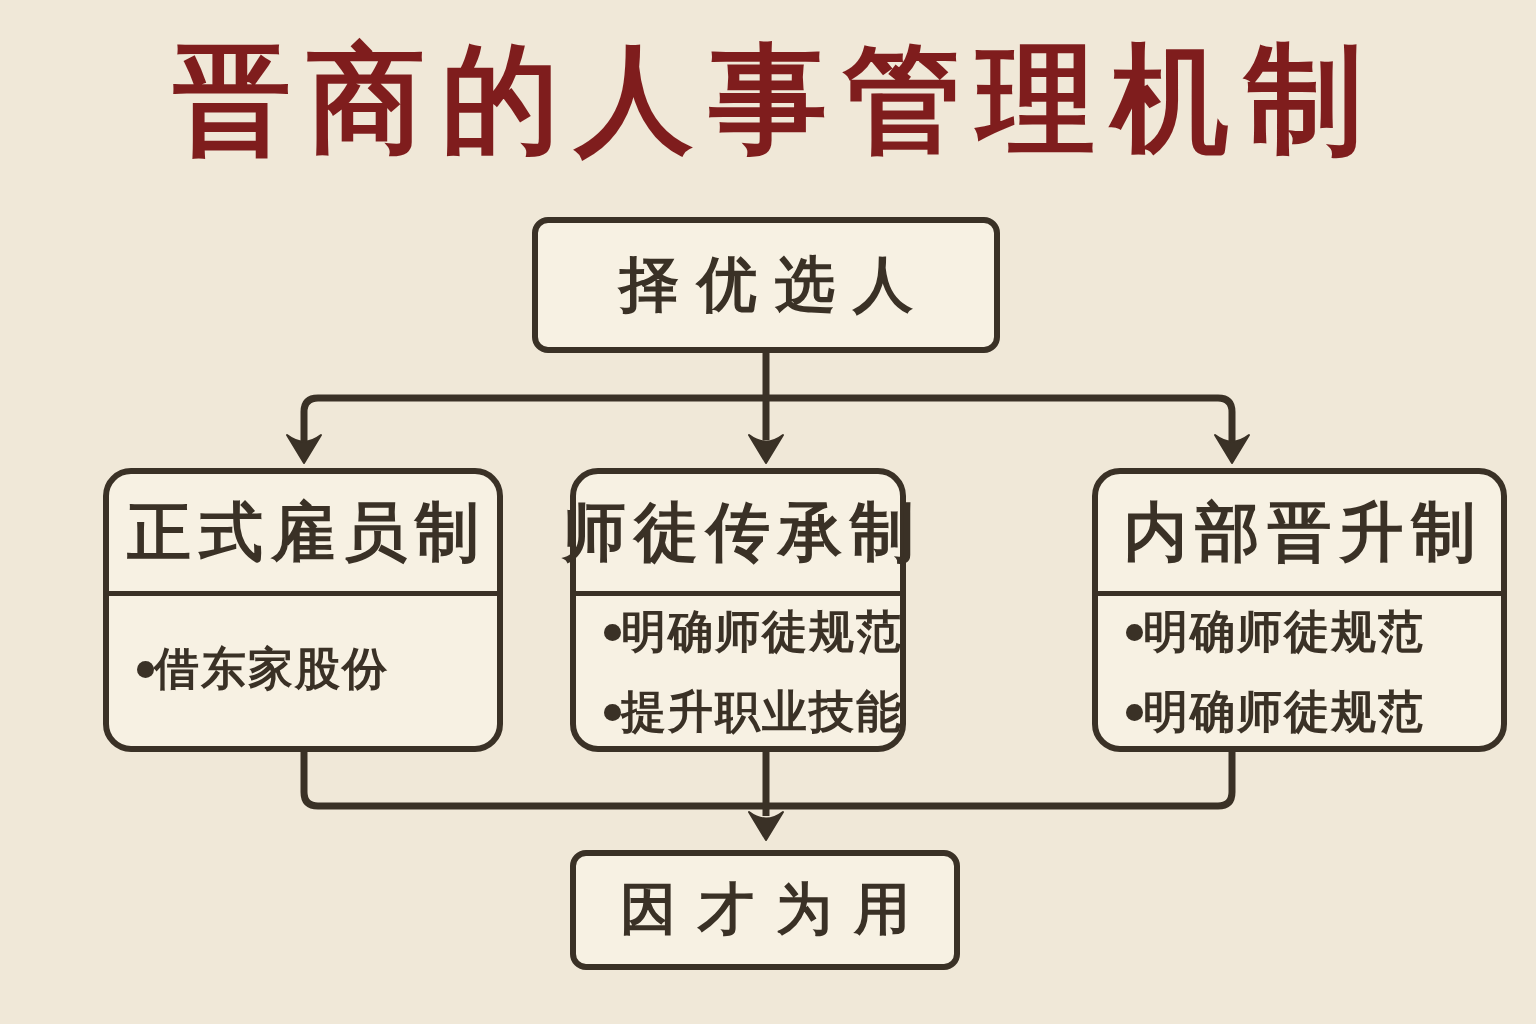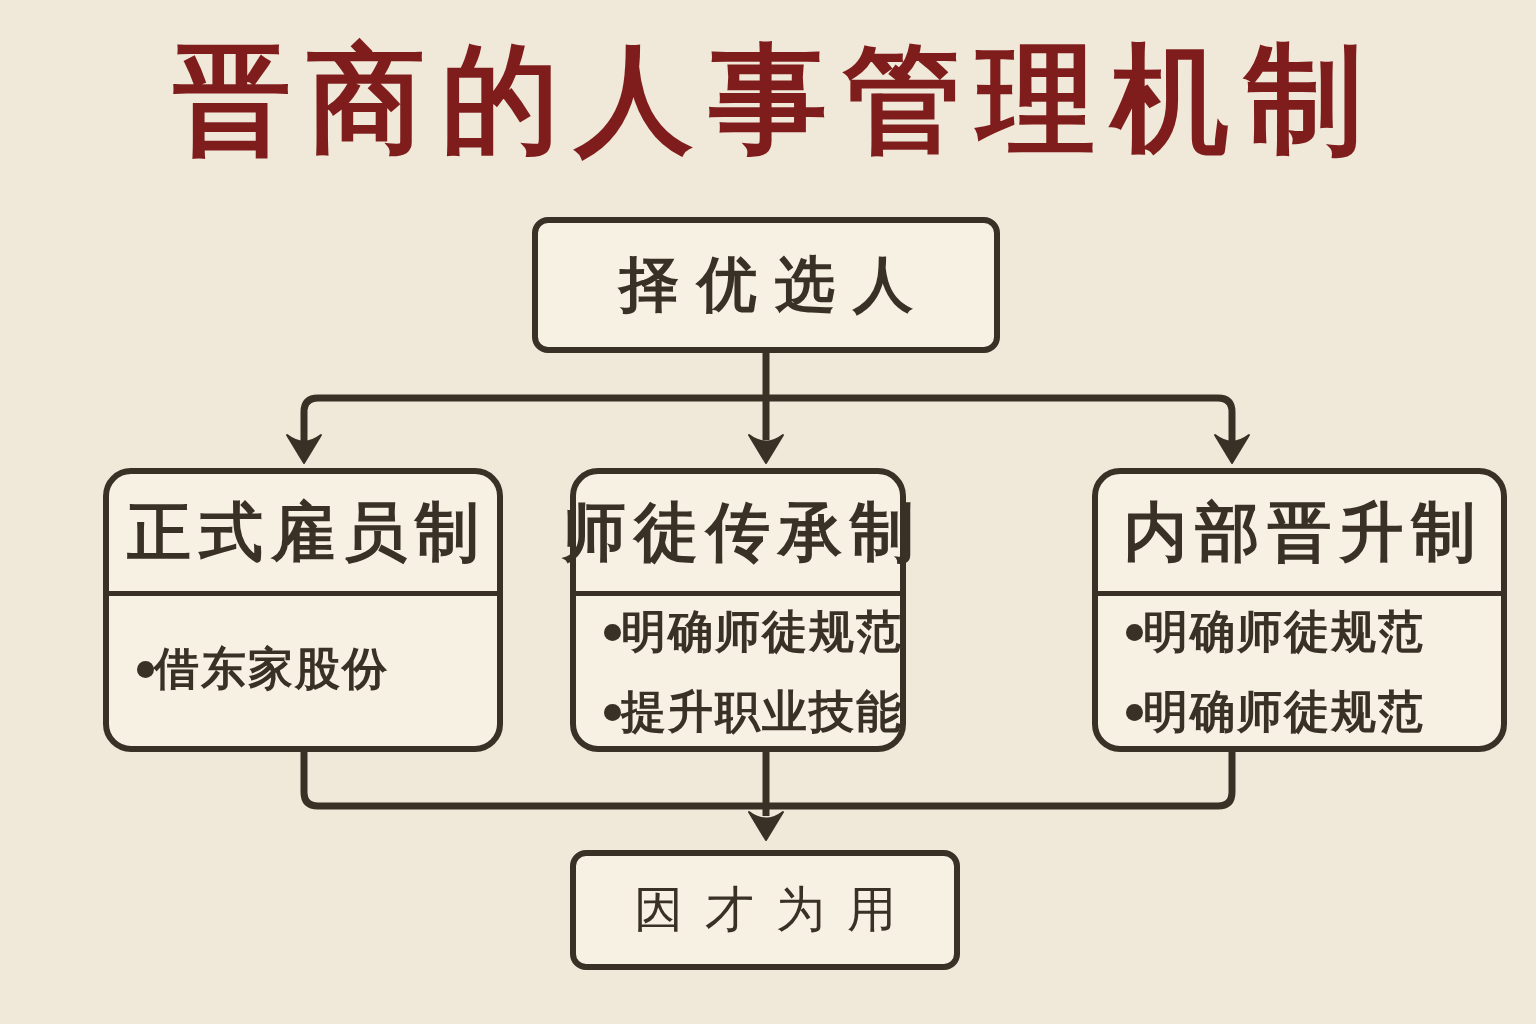--- a/index.html
+++ b/index.html
@@ -60,22 +60,22 @@
     letter-spacing: 18px;
     padding-left: 18px;
   }
   .node-bottom {
     left: 570px;
     top: 850px;
     width: 390px;
     height: 120px;
   }
   .node-bottom .node-label {
-    font-size: 49px;
-    font-weight: 400;
+    font-size: 56px;
+    font-weight: 700;
     letter-spacing: 22px;
     padding-left: 22px;
   }
   .branch {
     position: absolute;
     top: 468px;
     height: 284px;
     box-sizing: border-box;
     background: #f7f1e3;
     border: 6px solid #3a3126;

